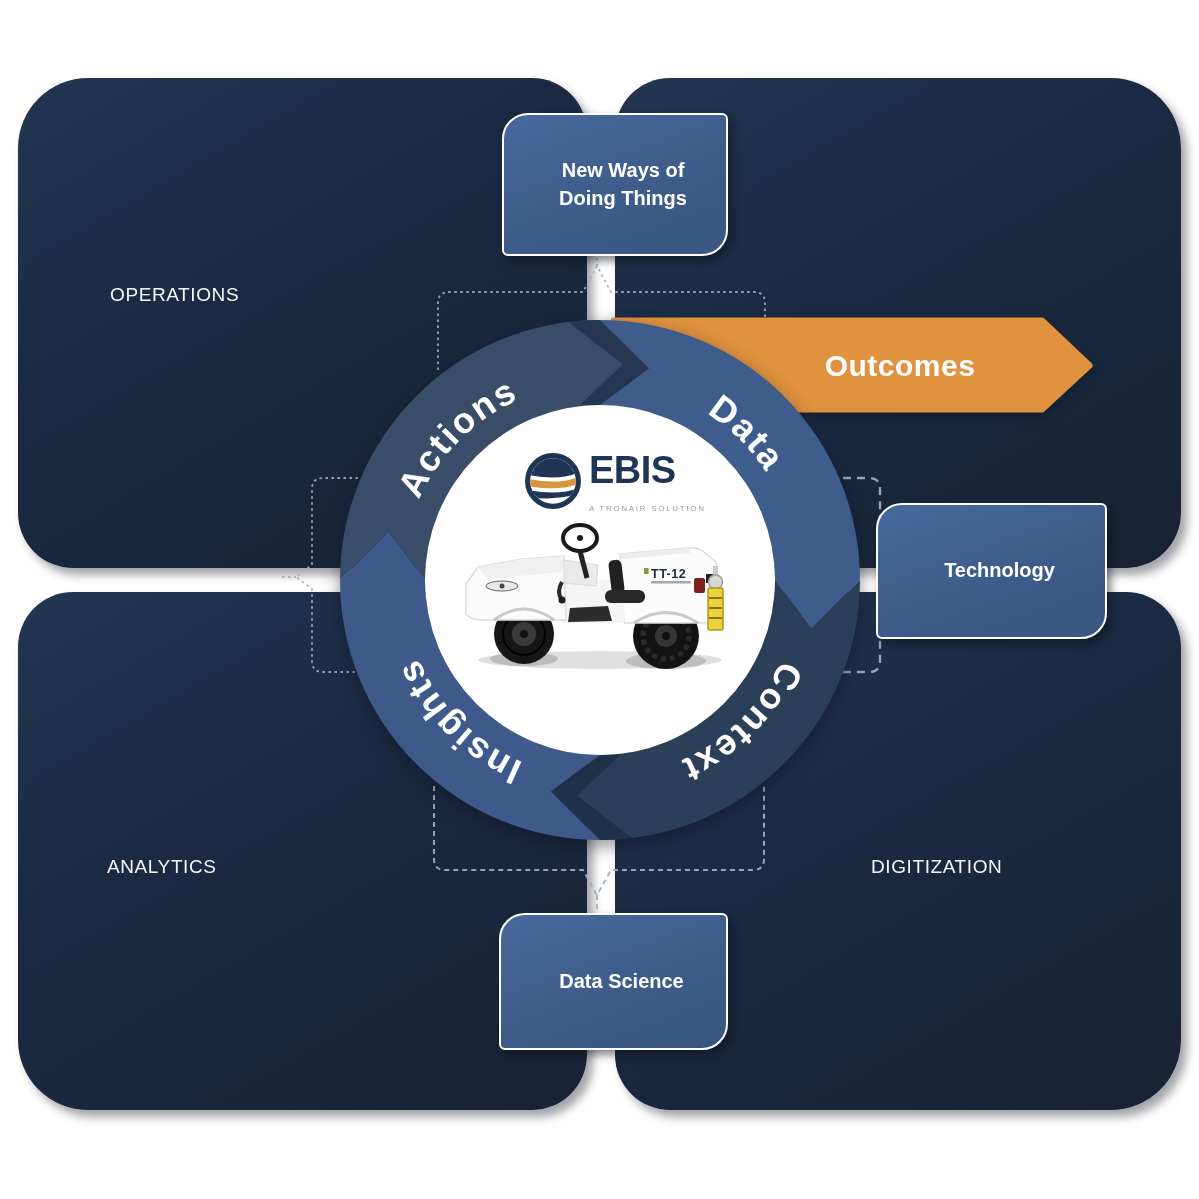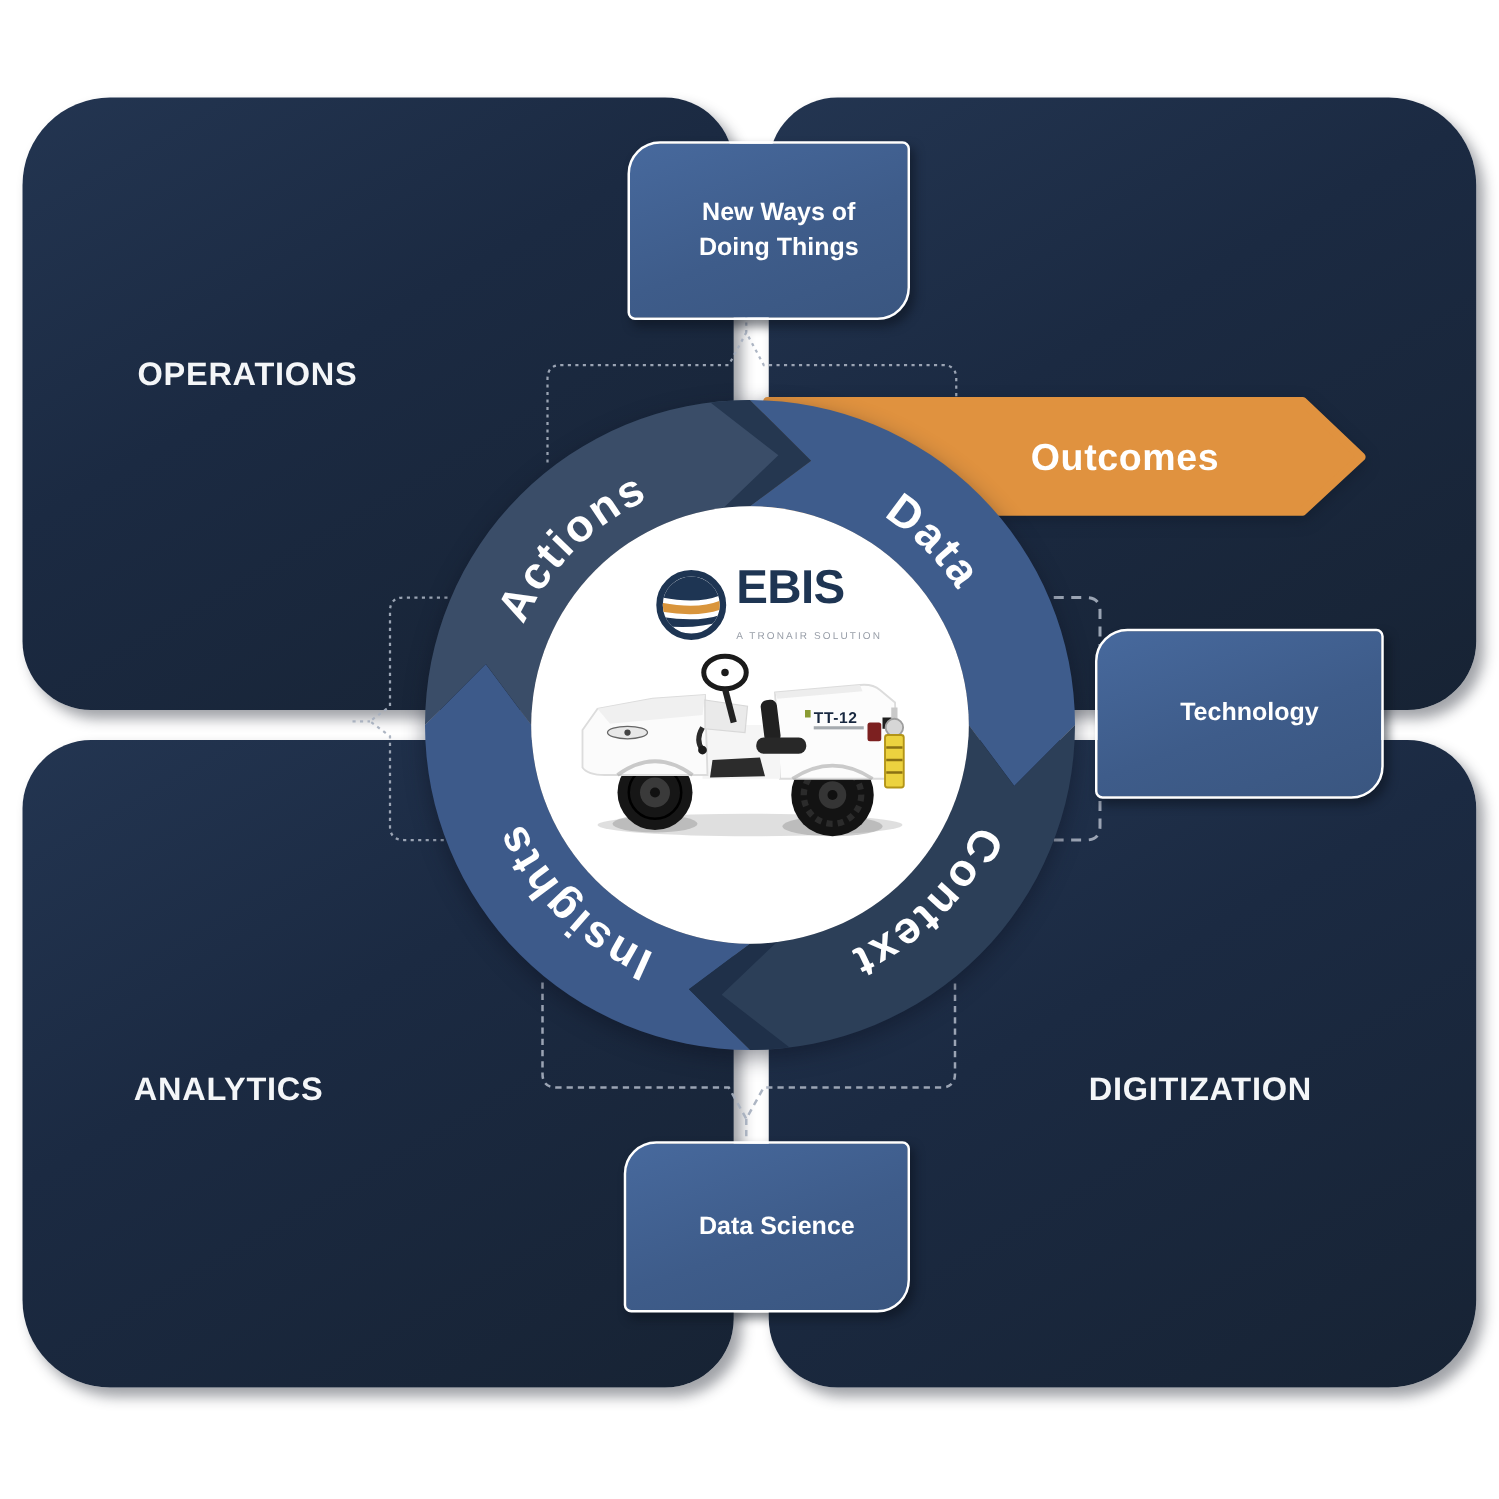--- a/index.html
+++ b/index.html
@@ -4,39 +4,39 @@
 <style>
   html,body{margin:0;padding:0;background:#fff;}
   #stage{position:relative;width:1199px;height:1199px;background:#ffffff;overflow:hidden;
          font-family:"Liberation Sans",sans-serif;}
   .panel{position:absolute;background:linear-gradient(150deg,#233551 0%,#1b2a42 42%,#172334 100%);
          box-shadow:6px 7px 10px rgba(30,36,48,.42);}
   .panel.tl{left:18px;top:78px;width:569px;height:490px;border-radius:70px 55px 55px 55px;}
   .panel.tr{left:615px;top:78px;width:566px;height:490px;border-radius:55px 70px 55px 55px;}
   .panel.bl{left:18px;top:592px;width:569px;height:518px;border-radius:55px 55px 55px 70px;}
   .panel.br{left:615px;top:592px;width:566px;height:518px;border-radius:55px 55px 70px 55px;}
-  .q-label{position:absolute;color:#f4f6f8;font-size:26px;font-weight:bold;letter-spacing:.6px;white-space:nowrap;}
+  .q-label{position:absolute;color:#f4f6f8;font-size:19px;font-weight:normal;letter-spacing:.6px;white-space:nowrap;}
   .q-label.op{left:92px;top:206px;}
   .q-label.an{left:89px;top:264px;}
   .q-label.di{left:256px;top:264px;}
   #overlay{position:absolute;left:0;top:0;width:1199px;height:1199px;}
   #ring-group{filter:drop-shadow(0 6px 9px rgba(10,16,30,.45));}
   #arrow-group{filter:drop-shadow(0 4px 6px rgba(10,16,30,.35));}
   svg text{font-family:"Liberation Sans",sans-serif;}
   .ring-word{fill:#ffffff;font-size:36px;font-weight:bold;letter-spacing:2px;}
   .cbox{position:absolute;background:linear-gradient(160deg,#47699d 0%,#3e5c8a 55%,#3a5680 100%);
         border:2.5px solid #ffffff;border-radius:26px 6px 26px 6px;
         box-shadow:4px 5px 8px rgba(10,15,25,.5);
         display:flex;flex-direction:column;align-items:center;justify-content:center;
         color:#fff;font-weight:bold;font-size:20px;line-height:1.38;text-align:center;padding-left:16px;}
   .cbox.top{left:502px;top:113px;width:206px;height:139px;}
   .cbox.left{left:55px;top:513px;width:208px;height:132px;}
   .cbox.right{left:876px;top:503px;width:211px;height:132px;}
   .cbox.bottom{left:499px;top:913px;width:209px;height:133px;}
-  #brand{position:absolute;left:524px;top:452px;display:flex;align-items:flex-end;}
+  #brand{position:absolute;left:524px;top:452px;display:flex;align-items:flex-start;}
   #brand-text{margin-left:7px;display:flex;flex-direction:column;}
   #brand-name{color:#1E3553;font-size:38px;font-weight:bold;letter-spacing:-.5px;line-height:.95;}
   #brand-sub{color:#989ea8;font-size:8px;letter-spacing:1.7px;margin-top:16px;}
   #vehicle{position:absolute;left:458px;top:522px;}
 </style>
 </head>
 <body>
 
 <div id="stage">
 

